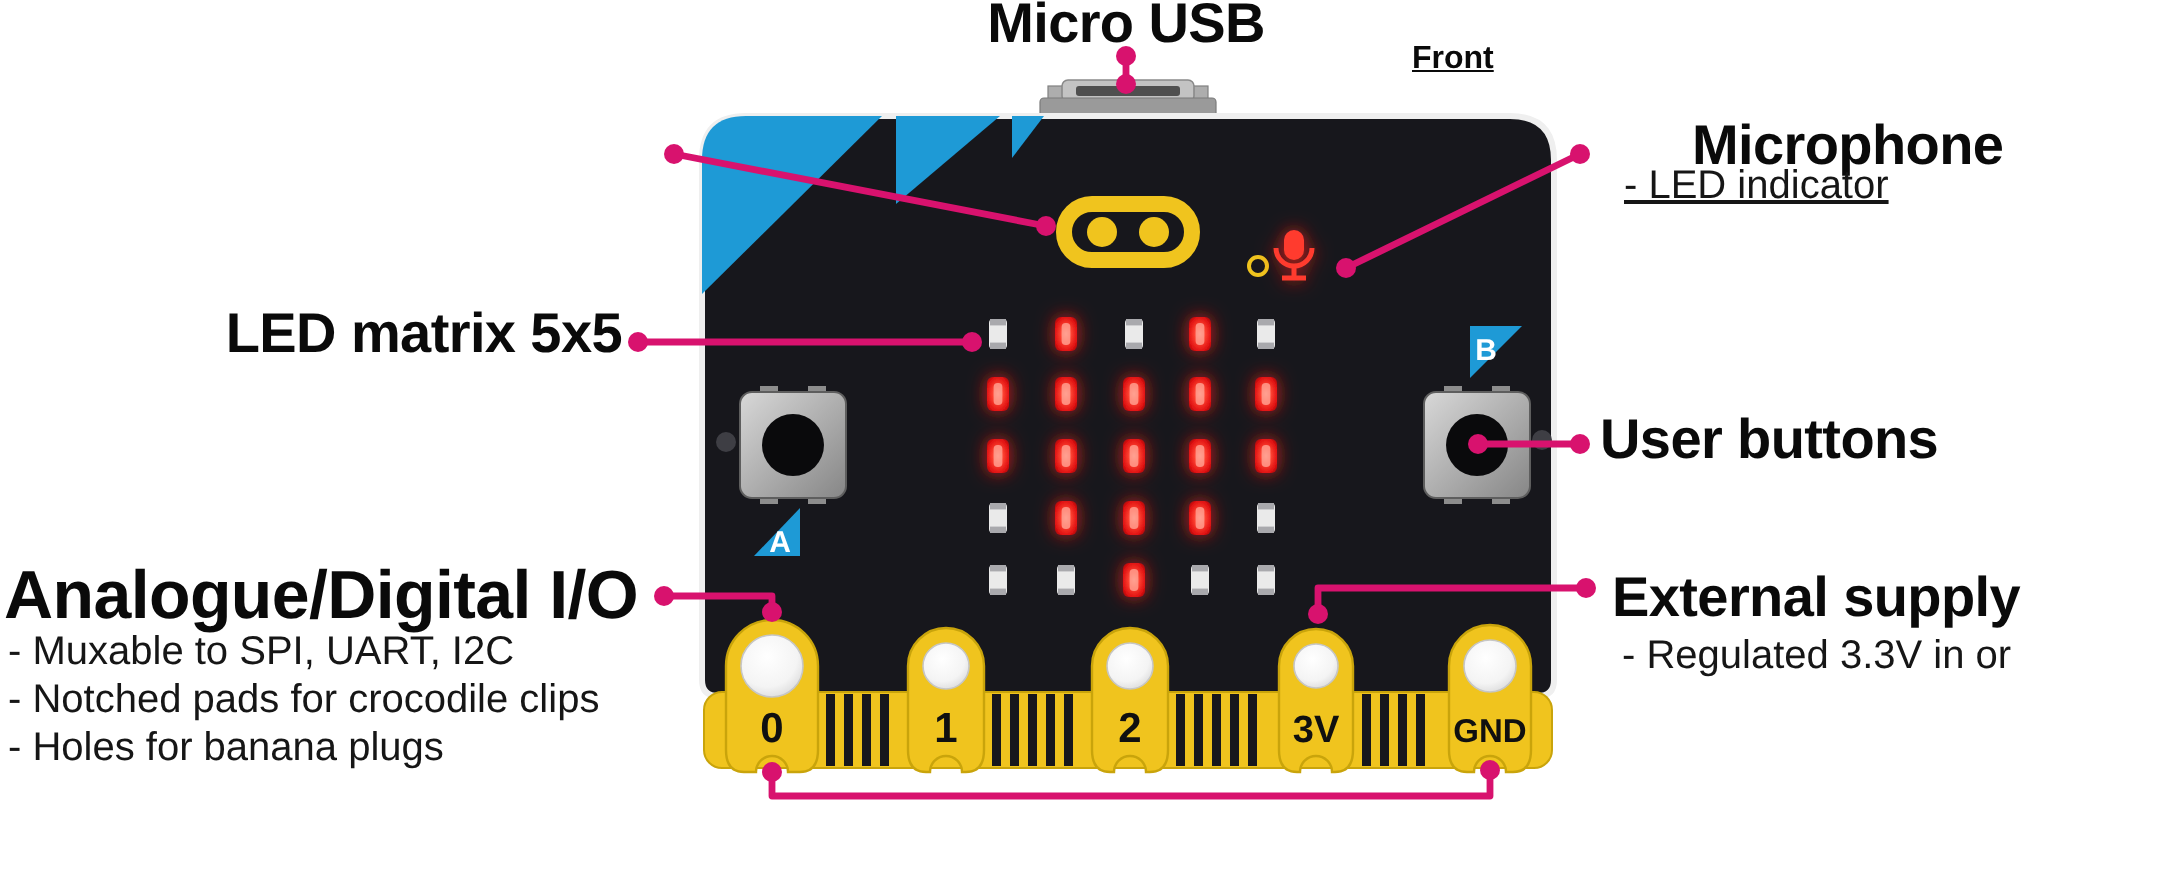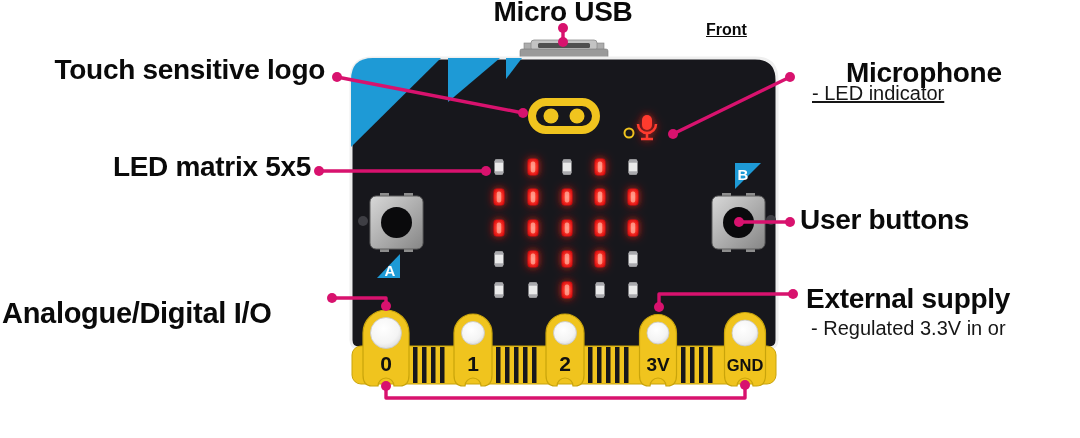--- a/index.html
+++ b/index.html
@@ -300,31 +300,35 @@
       <path class="ann" d="M386 387 L386 398 L745 398 L745 387"></path>
       <circle class="dot" cx="386" cy="386" r="5"></circle>
         <circle class="dot" cx="745" cy="385" r="5"></circle>
     </g>
   </svg>
 
   <div class="h center" style="left:396px;top:-2px;width:334px;">Micro USB</div>
 
   <div class="h small" style="left:706px;top:22px;text-decoration:underline;">Front</div>
 
-  <div class="h right" style="left:10px;top:56px;width:315px;">Touch sensitive logo</div>
 
   <div class="h right" style="left:10px;top:153px;width:301px;">LED matrix 5x5</div>
 
   <div class="h" style="left:806px;top:59px;margin-left:40px;">Microphone</div>
   <div class="sub" style="left:812px;top:82px;text-decoration:underline;">
     <div>- LED indicator</div>
   </div>
 
   <div class="h" style="left:806px;top:285px;">External supply</div>
 
   <div class="h" style="left:800px;top:206px;">User buttons</div>
   <div class="sub" style="left:811px;top:317px;">
     <div>- Regulated 3.3V in or</div>
   </div>
 
-  <div class="h" style="left:2px;top:299px;font-size:29px;">Analogue/Digital I/O</div>
+  <div class="h" style="left:2px;top:281px;font-size:34px;">Analogue/Digital I/O</div>
+  <div class="sub wide" style="left:4px;top:314px;">
+    <div>- Muxable to SPI, UART, I2C</div>
+    <div>- Notched pads for crocodile clips</div>
+    <div>- Holes for banana plugs</div>
+  </div>
 
 </div>
 
 </body></html>

